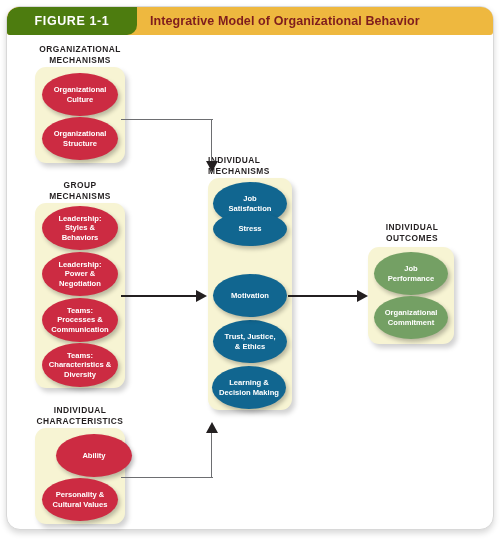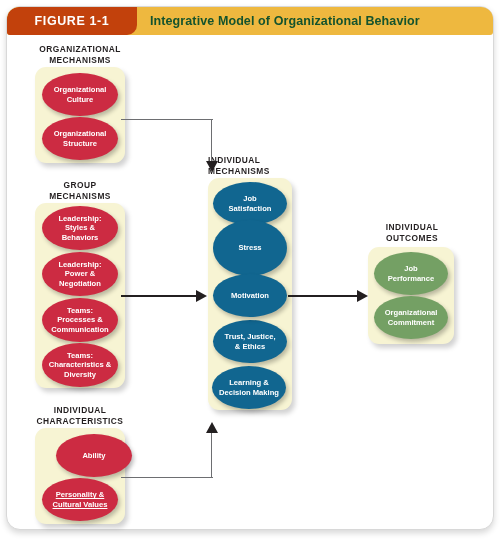--- a/index.html
+++ b/index.html
@@ -23,31 +23,31 @@
 
   
   .header{
     position:absolute;left:7px;top:7px;width:486px;height:28px;
     background:#eeb83f;
     border-radius:12px 12px 3px 3px;
     overflow:hidden;
   }
   .fig-tab{
     position:absolute;left:0;top:0;width:130px;height:28px;
-    background:#c2410c;
+    background:#4d7c0f;
     border-radius:12px 0 10px 0;
     display:flex;align-items:center;justify-content:center;
   }
   .fig-tab span{
     color:#ffffff;font-weight:bold;font-size:12.5px;letter-spacing:.6px;
   }
   .header-title{
     position:absolute;left:143px;top:0;height:28px;
     display:flex;align-items:center;
-    color:#14532d;font-weight:bold;font-size:12.5px;letter-spacing:.1px;
+    color:#7f1d1d;font-weight:bold;font-size:12.5px;letter-spacing:.1px;
   }
 
   
   .caption{
     position:absolute;
     color:#231f20;font-weight:bold;font-size:8.4px;
     letter-spacing:.45px;line-height:10.5px;text-align:center;
     white-space:pre-line;
   }
 
@@ -141,32 +141,32 @@
 Characteristics &amp;
 Diversity</div>
 
   <div class="caption" style="left:14px;top:405px;width:132px;">INDIVIDUAL
 CHARACTERISTICS</div>
 
   <div class="panel" style="left:35px;top:428px;width:90px;height:96px;"></div>
 
   <div class="oval red" style="left:56px;top:434px;width:76px;height:43px;">Ability</div>
 
-  <div class="oval red" style="left:42px;top:478px;width:76px;height:43px;text-decoration:underline;">Personality &amp;
+  <div class="oval red" style="left:42px;top:478px;width:76px;height:43px;">Personality &amp;
 Cultural Values</div>
 
   <div class="caption" style="left:208px;top:155px;width:90px;text-align:left;">INDIVIDUAL
 MECHANISMS</div>
 
   <div class="panel" style="left:208px;top:178px;width:84px;height:232px;"></div>
 
   <div class="oval blue" style="left:213px;top:182px;width:74px;height:43px;">Job
 Satisfaction</div>
 
-  <div class="oval blue" style="left:213px;top:220px;width:74px;height:56px;">Stress</div>
+  <div class="oval blue" style="left:213px;top:212px;width:74px;height:34px;">Stress</div>
 
   <div class="oval blue" style="left:213px;top:320px;width:74px;height:43px;">Trust, Justice,
 &amp; Ethics</div>
 
   <div class="oval blue" style="left:213px;top:274px;width:74px;height:43px;">Motivation</div>
 
   <div class="oval blue" style="left:212px;top:366px;width:74px;height:43px;">Learning &amp;
 Decision Making</div>
 
   <div class="caption" style="left:358px;top:222px;width:108px;">INDIVIDUAL

